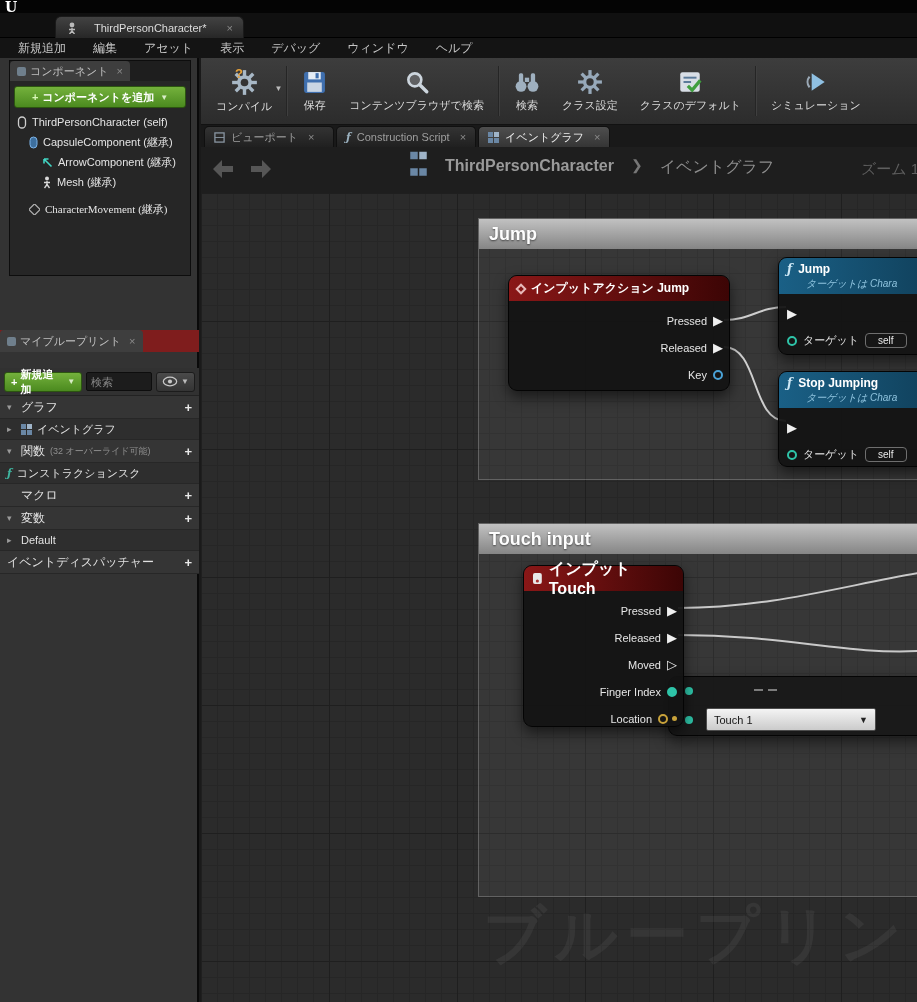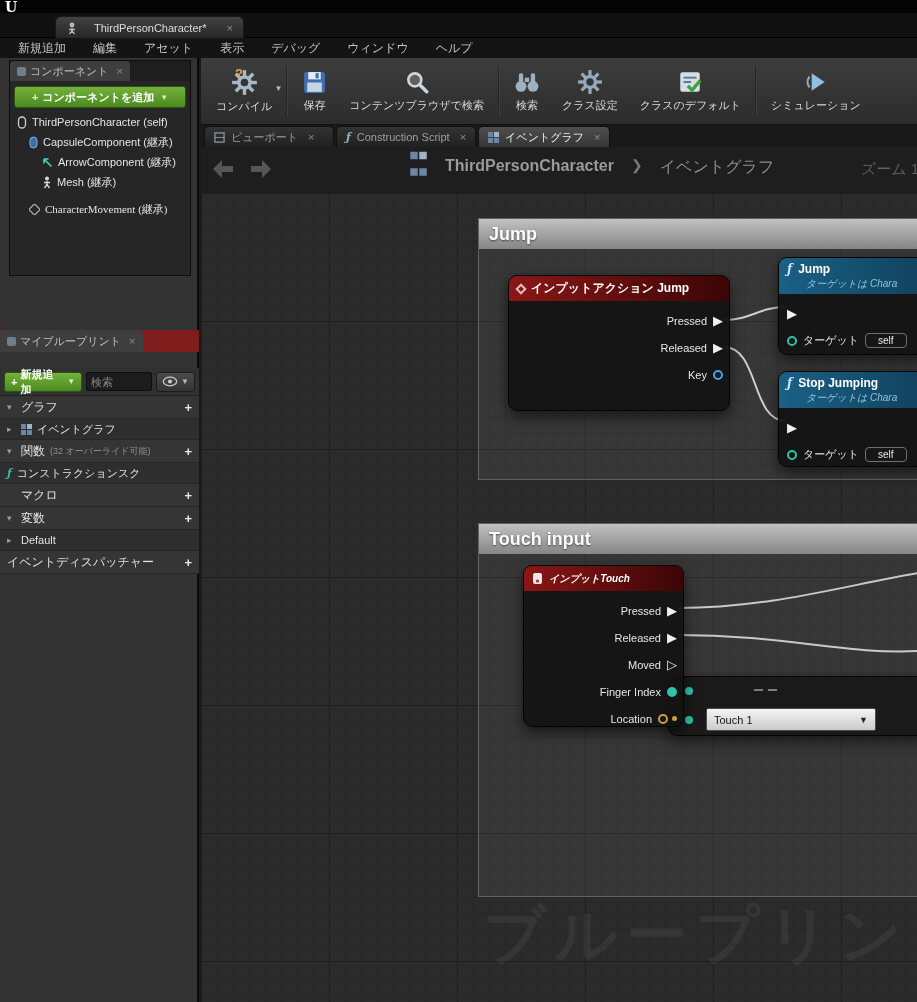--- a/index.html
+++ b/index.html
@@ -437,21 +437,21 @@
     </div>
 
     <svg class="wires" width="716" height="809">
       <path d="M523,127 C550,127 558,114 585,114" stroke="#cfcfcf" stroke-width="2" fill="none"></path>
       <path d="M523,154 C558,154 550,228 585,228" stroke="#cfcfcf" stroke-width="2" fill="none"></path>
       <path d="M477,415 C570,415 645,392 718,380" stroke="#c9c9c9" stroke-width="2" fill="none"></path>
       <path d="M477,442 C585,442 645,462 718,458" stroke="#c9c9c9" stroke-width="2" fill="none"></path>
       <path d="M477,523 C482,523 481,526 487,526" stroke="#2ec4a8" stroke-width="2" fill="none"></path>
     </svg>
 
-    <div class="node" style="left:307px; top:82px; width:222px; height:136px;">
+    <div class="node" style="left:307px; top:82px; width:222px; height:116px;">
       <div class="node-header red-header">
         <span class="diamond"></span>
         <span>インプットアクション Jump</span>
       </div>
       <div class="pin-rows">
         <div class="pin-row right">
           <span>Pressed</span>
           <span class="exec">▶</span>
         </div>
         <div class="pin-row right">
@@ -510,21 +510,21 @@
       <span class="collapse-dash" style="left:99px; top:12px;"></span>
       <span class="node-pin-dot" style="left:16px; top:10px;"></span>
       <span class="node-pin-dot" style="left:16px; top:39px;"></span>
       <div class="touch-select">
         <span>Touch 1</span>
         <span class="caret">▼</span>
       </div>
     </div>
 
     <div class="node" style="left:322px; top:372px; width:161px; height:162px;">
-      <div class="node-header red-header" style="font-size:10px;font-style:italic;">
+      <div class="node-header red-header" style="font-size:16px;">
         <svg width="11" height="13" viewBox="0 0 11 13">
           <rect x="1" y="1" width="9" height="11" rx="2" fill="#e8e8e8"></rect>
           <circle cx="5.5" cy="9" r="1.6" fill="#a33"></circle>
         </svg>
         <span>インプットTouch</span>
       </div>
       <div class="pin-rows">
         <div class="pin-row right">
           <span>Pressed</span>
           <span class="exec">▶</span>

